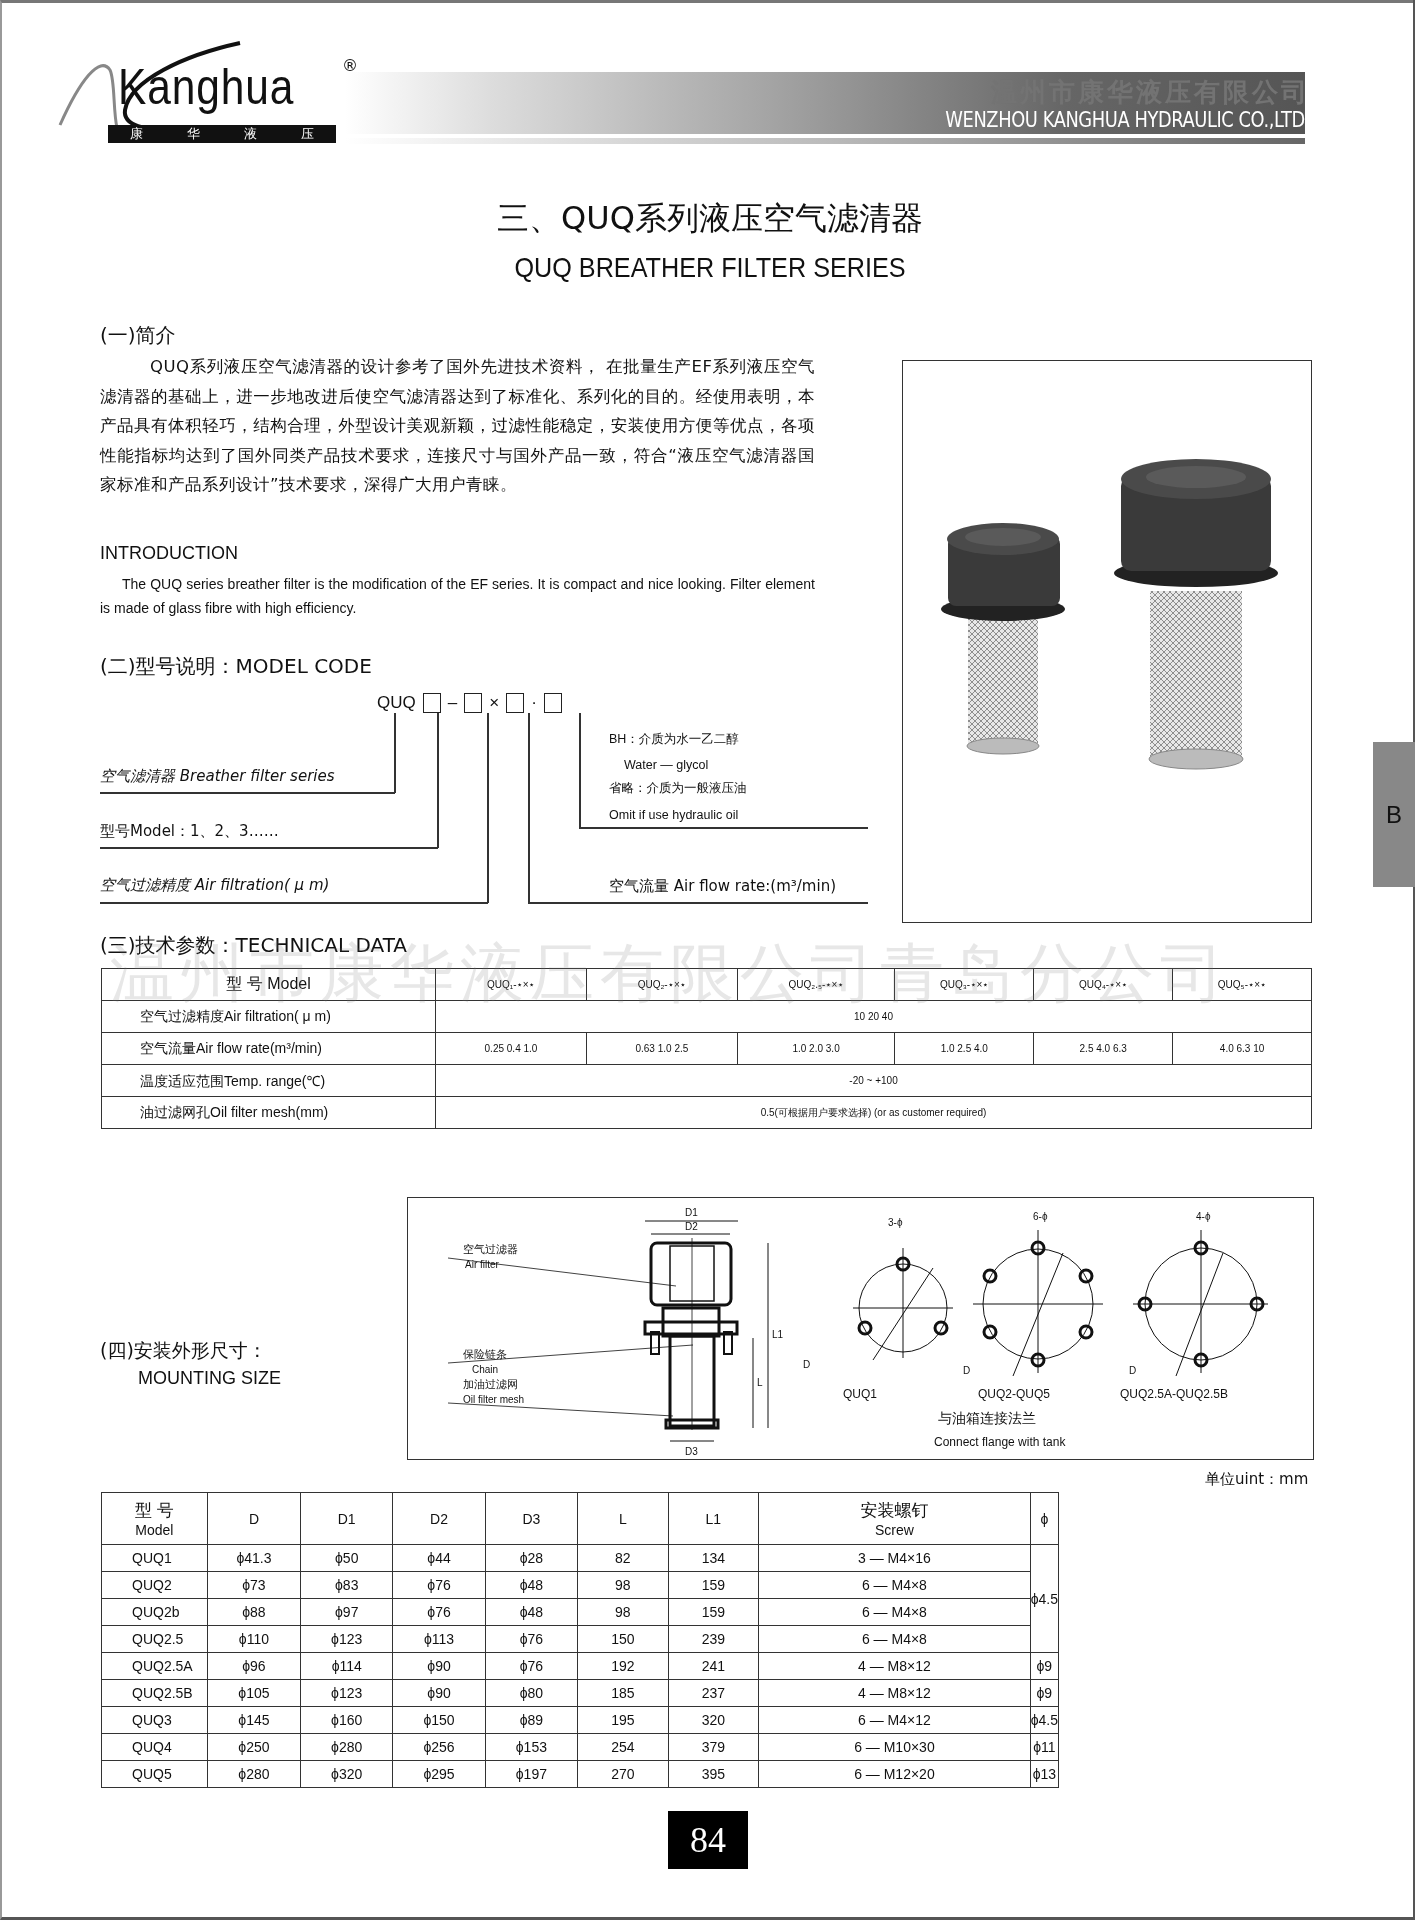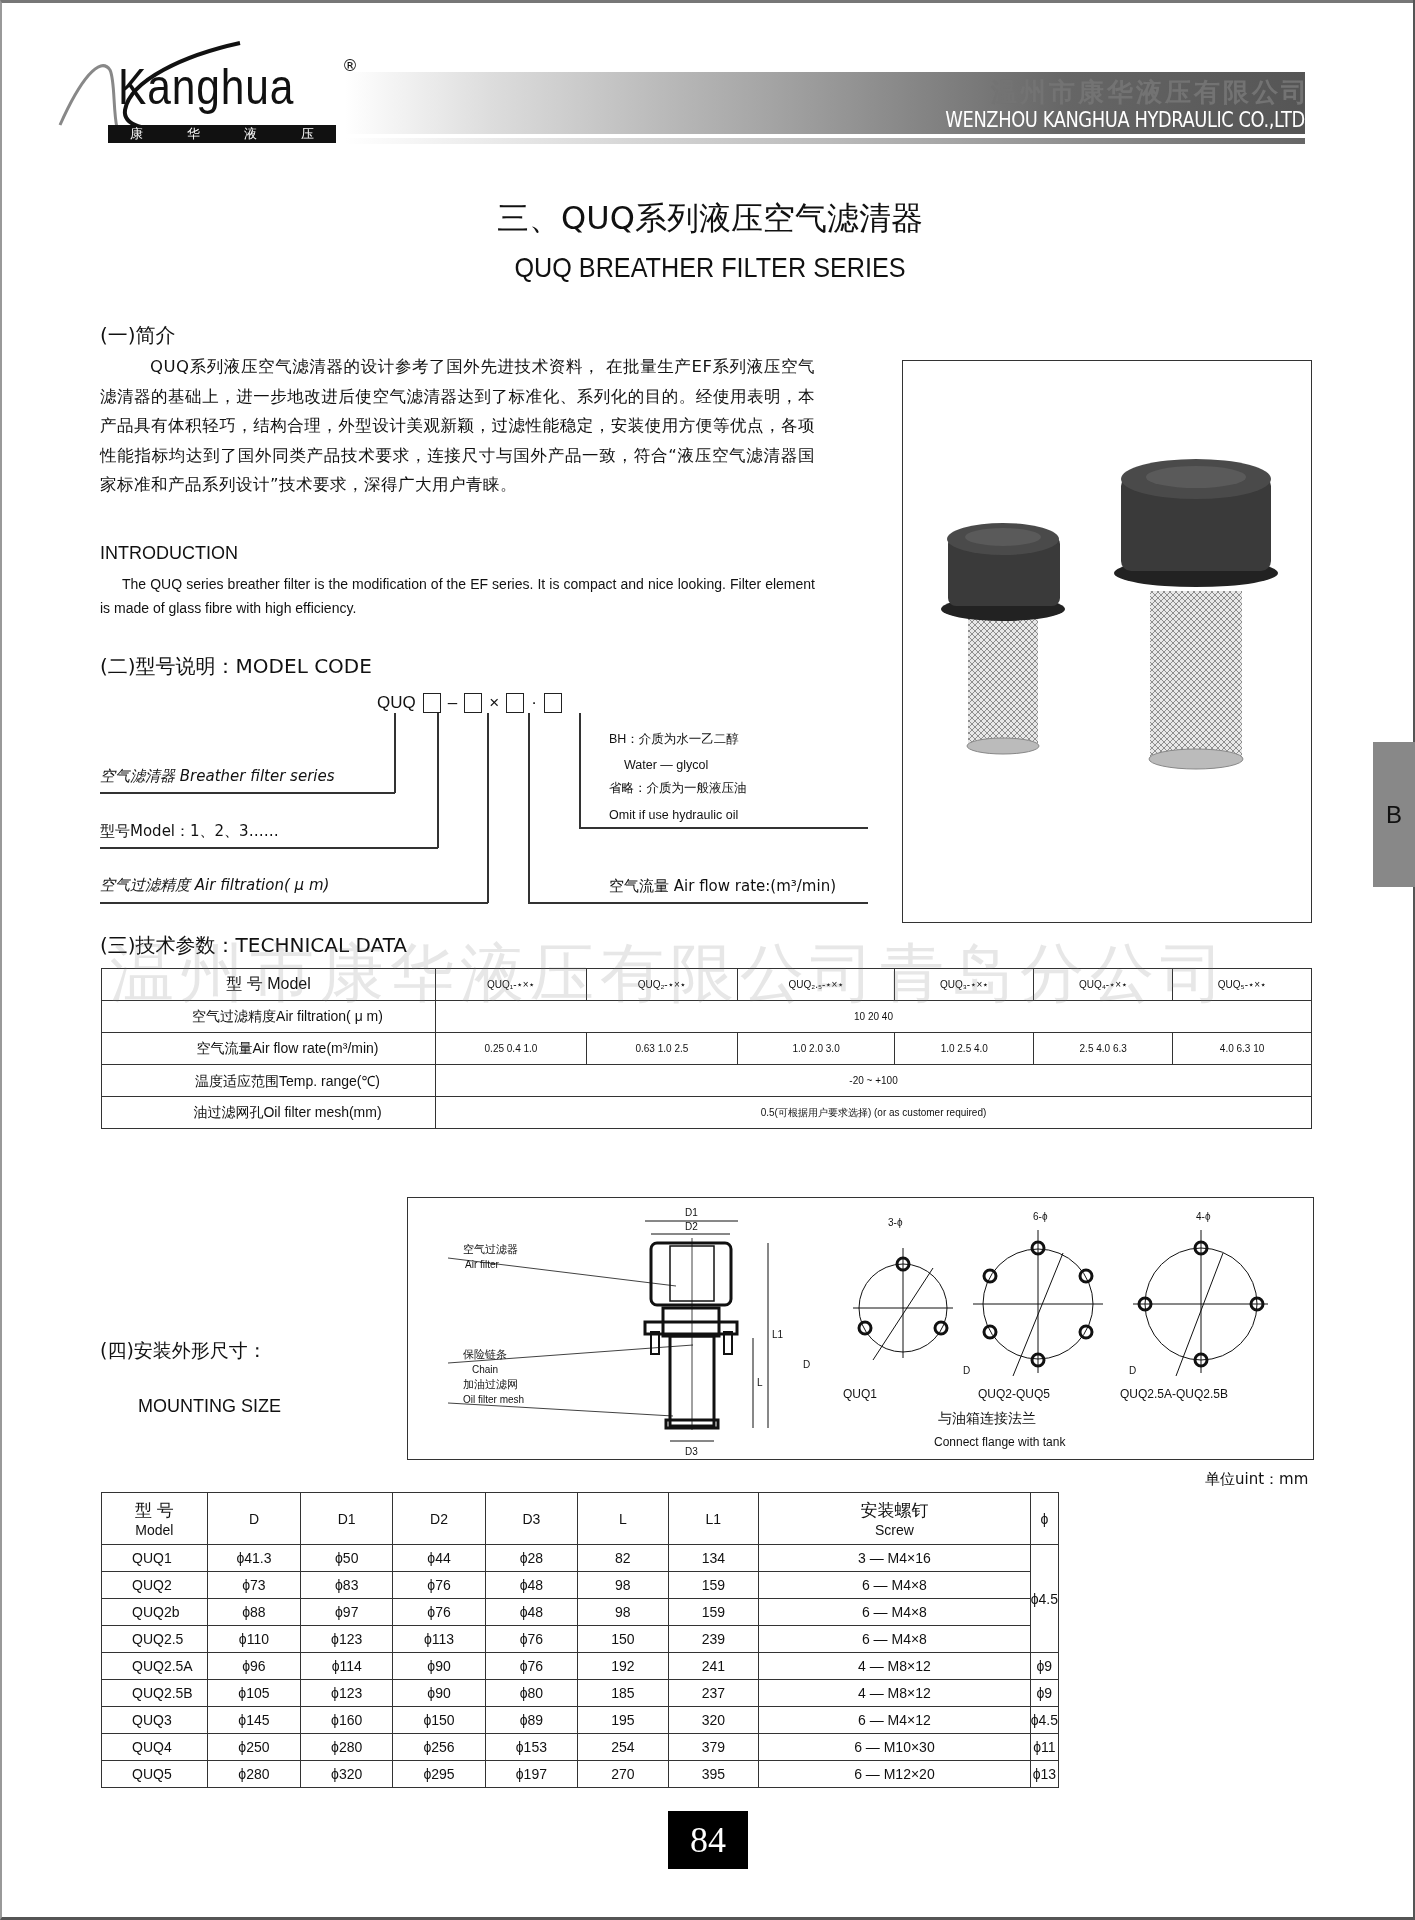--- a/index.html
+++ b/index.html
@@ -36,21 +36,21 @@
   .mc-line { background: #333; position: absolute; }
   .mc-box { display: inline-block; width: 18px; height: 20px; border: 1.5px solid #222; vertical-align: middle; }
   .mc-code { left: 377px; top: 693px; font-size: 17px; font-family: "Liberation Sans", sans-serif; display: flex; align-items: center; gap: 7px; }
   .mc-label { font-size: 15px; }
   .mc-small { font-size: 12.5px; font-family: "Liberation Sans", sans-serif; }
 
   
   table { border-collapse: collapse; position: absolute; font-family: "Liberation Sans", sans-serif; }
   td, th { border: 1.5px solid #333; text-align: center; font-weight: normal; }
   .tech td { height: 32px; font-size: 10px; }
-  .tech td.lbl { text-align: center; padding-left: 38px; font-size: 14px; }
+  .tech td.lbl { text-align: left; padding-left: 38px; font-size: 14px; }
   .dim td, .dim th { height: 27px; font-size: 14px; }
   .dim th { height: 52px; }
   .dim td.model { text-align: left; padding-left: 30px; }
 
   .watermark { left: 110px; top: 930px; font-size: 64px; color: rgba(120,120,120,0.18); letter-spacing: 6px; white-space: nowrap; pointer-events: none; z-index: 5; }
 
   .diagram-frame { left: 407px; top: 1197px; width: 907px; height: 263px; border: 1.5px solid #333; }
   .page-num { left: 668px; top: 1811px; width: 80px; height: 58px; background: #000; color: #fff; font-size: 36px; display: flex; align-items: center; justify-content: center; font-family: "Liberation Serif", serif; }
 </style>
 </head>
@@ -173,21 +173,21 @@
   </tr>
   <tr>
     <td class="lbl">油过滤网孔Oil filter mesh(mm)</td>
     <td colspan="6">0.5(可根据用户要求选择) (or as customer required)</td>
   </tr>
 </tbody>
   </table>
 <div class="abs watermark">温州市康华液压有限公司青岛分公司</div>
 
 <div class="abs h-sec" style="left:100px; top:1338px; font-size:19px;">(四)安装外形尺寸：</div>
-<div class="abs" style="left:138px; top:1368px; font-size:18px; font-family:'Liberation Sans',sans-serif;margin-top:28px;">MOUNTING SIZE</div>
+<div class="abs" style="left:138px; top:1368px; font-size:18px; font-family:'Liberation Sans',sans-serif;">MOUNTING SIZE</div>
 
 <div class="abs diagram-frame">
   <svg width="905" height="261" viewBox="0 0 905 261" font-family="Liberation Sans, sans-serif">
 
     <g stroke="#111" fill="none">
       <line x1="237" y1="23" x2="330" y2="23"></line>
       <line x1="243" y1="36" x2="322" y2="36"></line>
       <rect x="243" y="45" width="80" height="62" rx="6" stroke-width="3"></rect>
       <rect x="262" y="48" width="44" height="55" stroke-width="1.5"></rect>
       <rect x="255" y="110" width="56" height="28" stroke-width="3"></rect>

